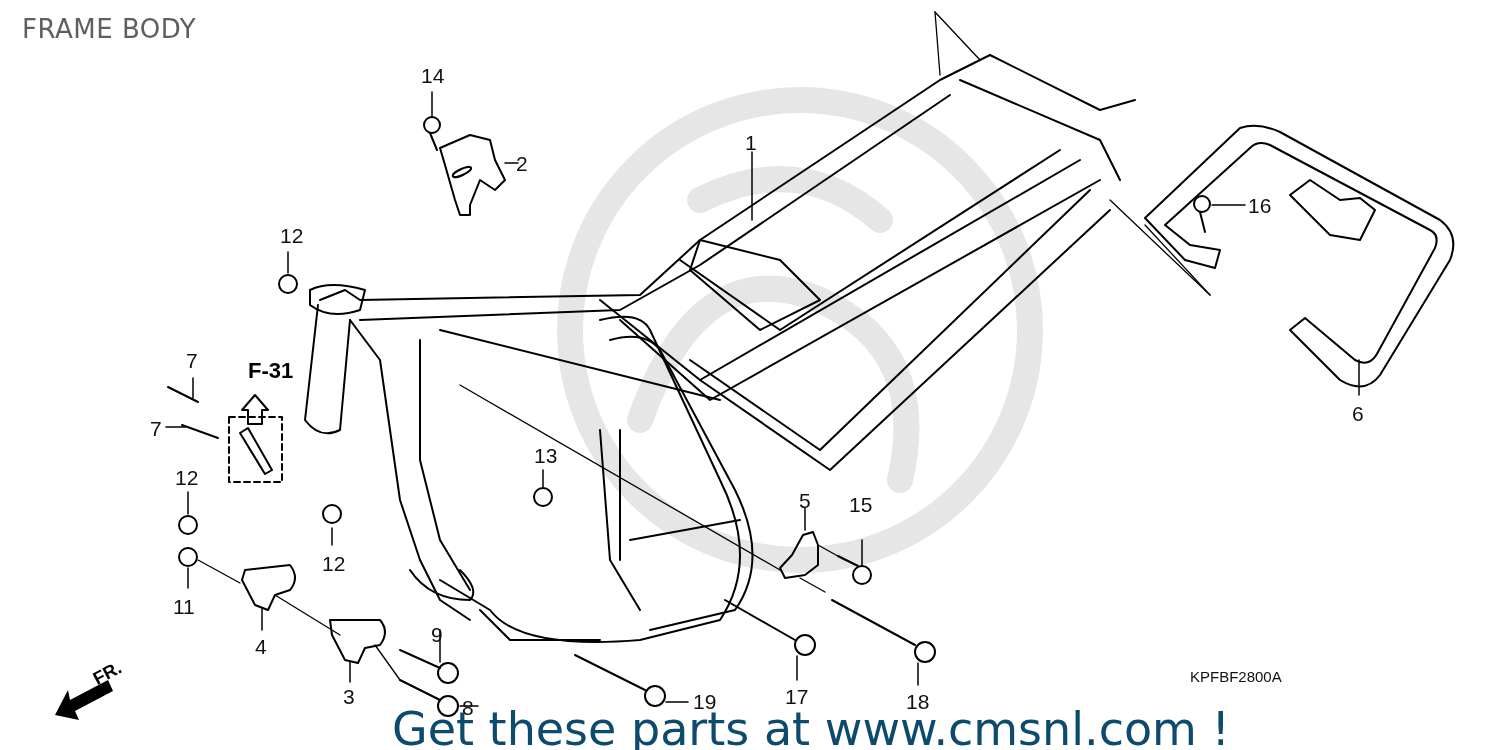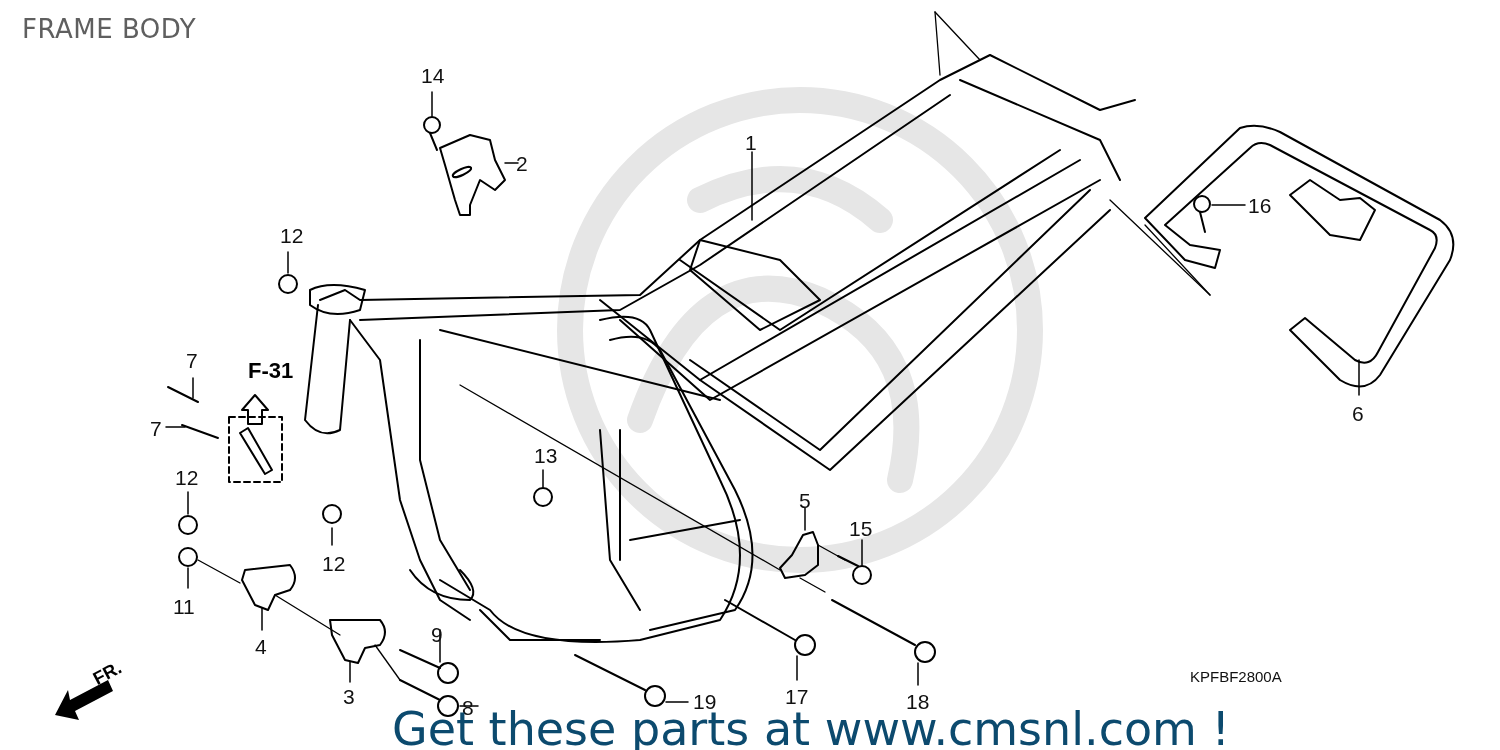--- a/index.html
+++ b/index.html
@@ -158,21 +158,21 @@
 <div class="callout" style="left:150px;top:418px">7</div>
 <div class="callout" style="left:462px;top:697px">8</div>
 <div class="callout" style="left:431px;top:624px">9</div>
 <div class="callout" style="left:693px;top:691px">19</div>
 <div class="callout" style="left:173px;top:596px">11</div>
 <div class="callout" style="left:280px;top:225px">12</div>
 <div class="callout" style="left:175px;top:467px">12</div>
 <div class="callout" style="left:322px;top:553px">12</div>
 <div class="callout" style="left:534px;top:445px">13</div>
 <div class="callout" style="left:421px;top:65px">14</div>
-<div class="callout" style="left:849px;top:518px">15</div>
+<div class="callout" style="left:849px;top:494px">15</div>
 <div class="callout" style="left:1248px;top:195px">16</div>
 <div class="callout" style="left:785px;top:686px">17</div>
 <div class="callout" style="left:906px;top:691px">18</div>
 
 <div class="ref" style="left:232px;top:358px">F-31</div>
 <div class="fr-text">FR.</div>
 <div class="code">KPFBF2800A</div>
 <div class="promo">Get these parts at www.cmsnl.com !</div>
 
 </body></html>

